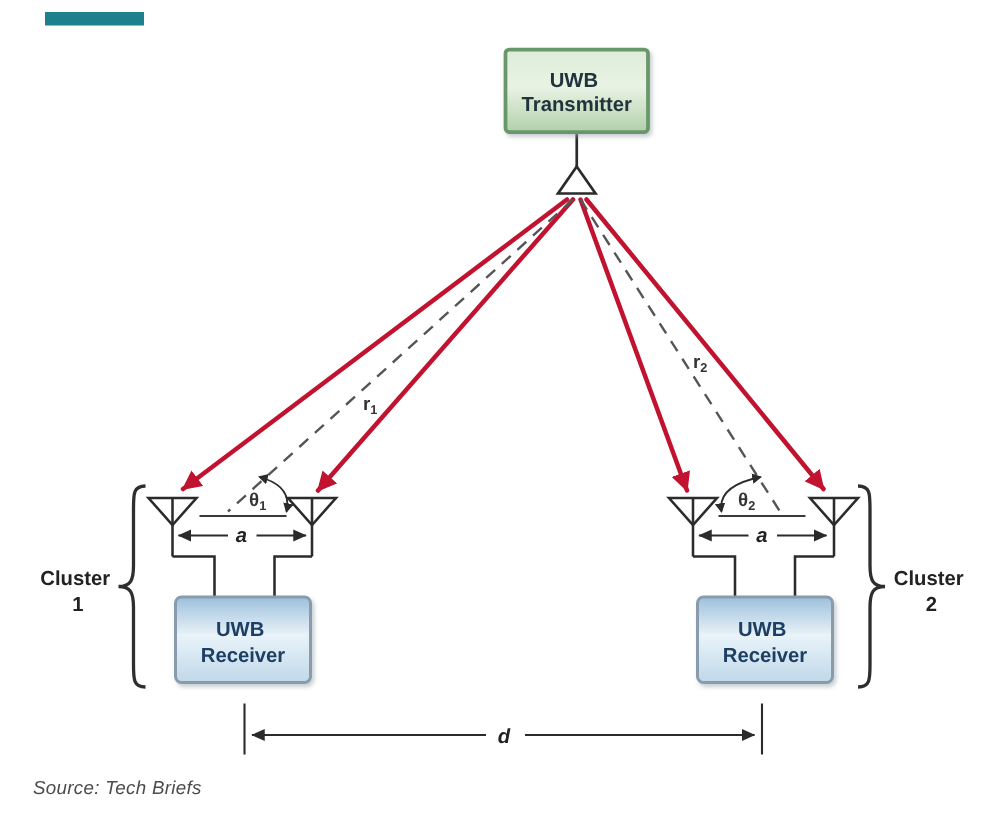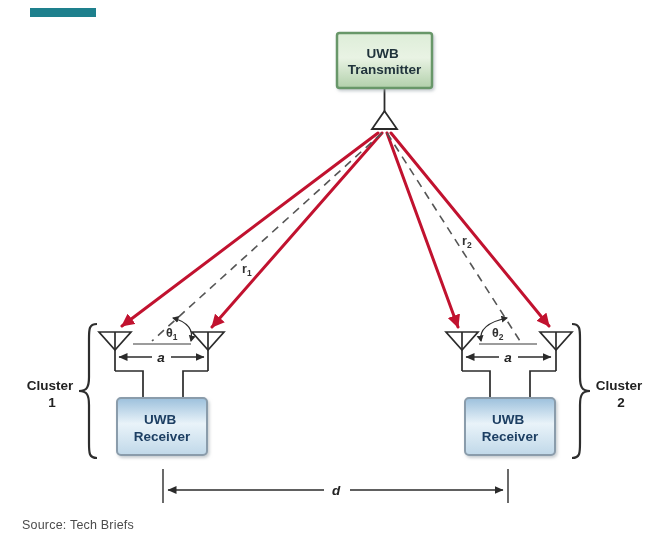--- a/index.html
+++ b/index.html
@@ -10,21 +10,21 @@
     font-family:"Liberation Sans", sans-serif;
     overflow:hidden;
   }
   .accent-bar{
     position:absolute;left:30px;top:8px;width:66px;height:9px;
     background:#1e808d;
   }
   .diagram{position:absolute;left:0;top:0;}
   .source-caption{
     position:absolute;left:22px;top:518px;
-    font-size:12.5px;color:#4c4c4c;
+    font-style:italic;font-size:12.5px;color:#4c4c4c;
     letter-spacing:0.2px;
   }
   text{font-family:"Liberation Sans", sans-serif;}
   .box-label{font-weight:bold;font-size:13.5px;}
   .tx-text{fill:#21343c;}
   .rx-text{fill:#1d3f63;}
   .cluster-label{font-weight:bold;font-size:13.5px;fill:#222222;}
   .dim-label{font-weight:bold;font-style:italic;font-size:13.5px;fill:#222222;}
   .greek-label{font-weight:bold;font-size:12.5px;fill:#333333;}
   .sub{font-size:8.5px;font-weight:bold;}

